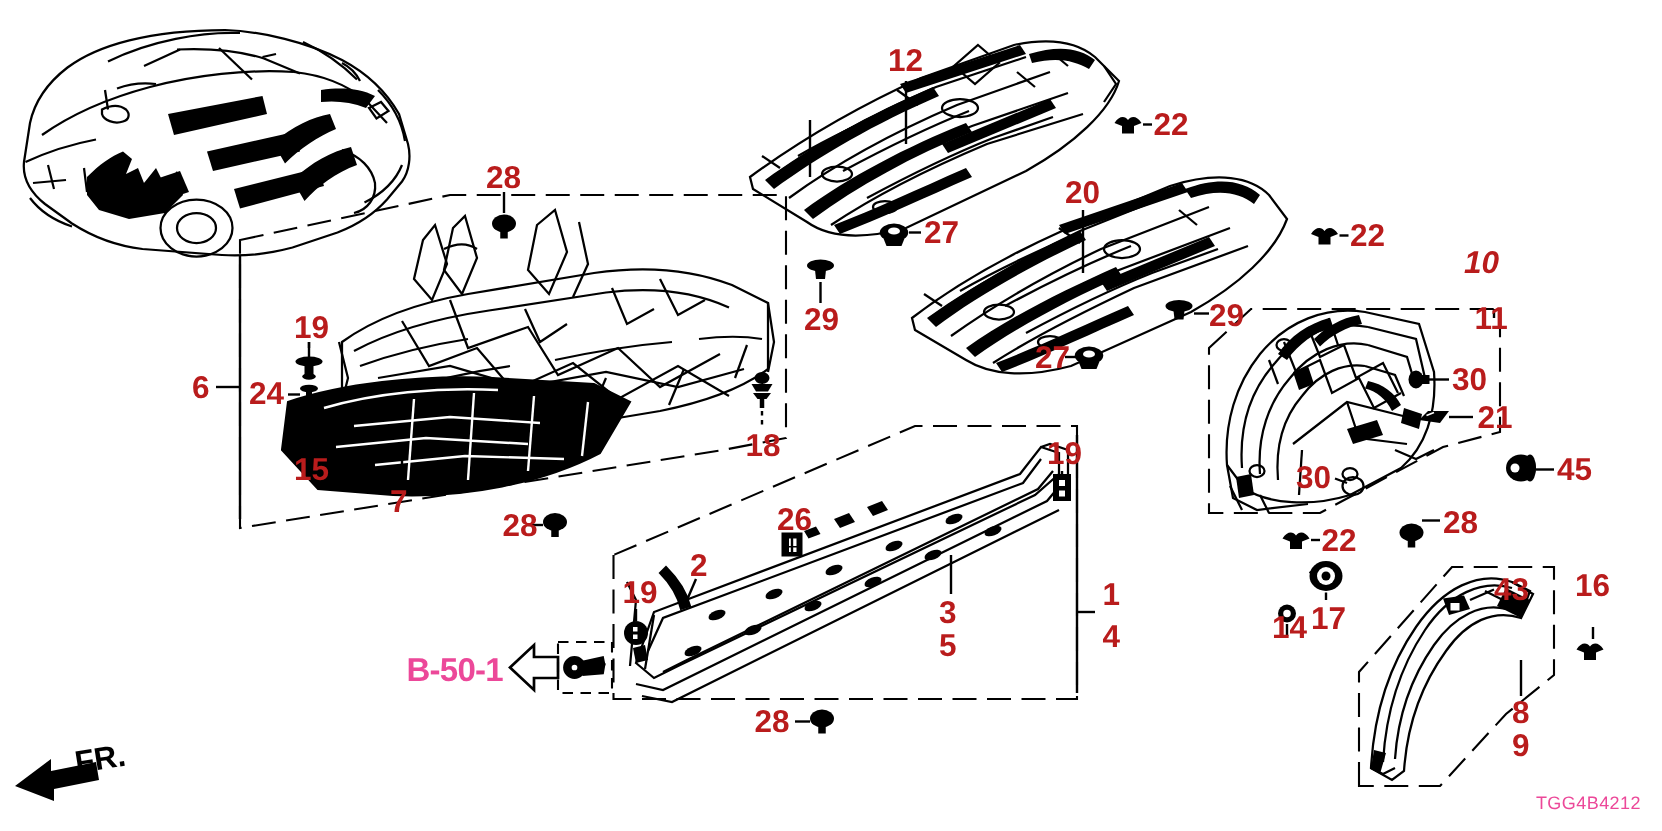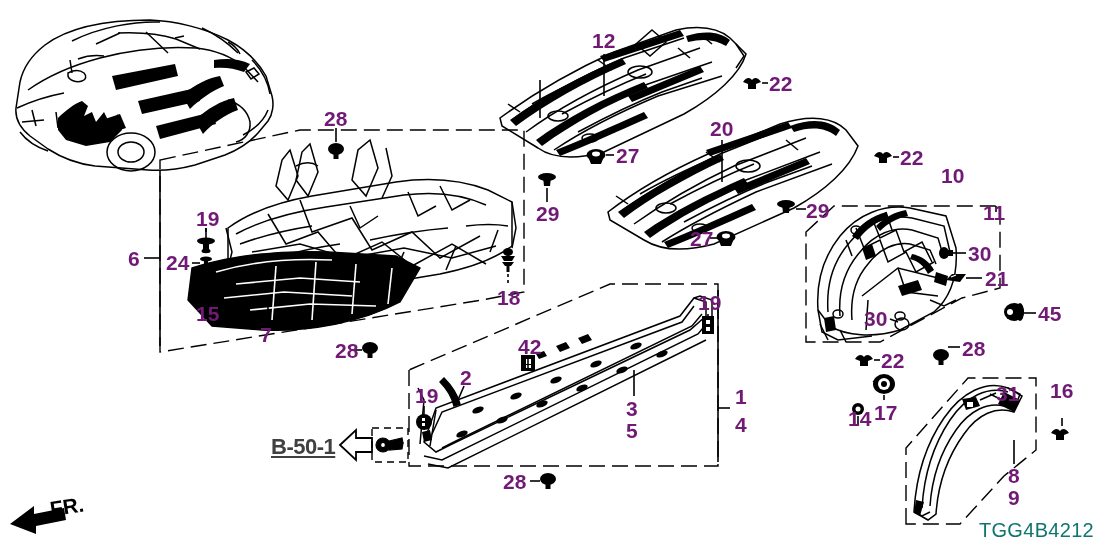--- a/index.html
+++ b/index.html
@@ -1,25 +1,25 @@
 <!DOCTYPE html>
 <html><head>
 <meta charset="utf-8">
 <title>Parts Diagram</title>
 <style>
   html,body{margin:0;padding:0;background:#ffffff;}
   body{font-family:"Liberation Sans",sans-serif;}
   #stage{position:relative;width:1108px;height:554px;background:#fff;overflow:hidden;}
-  .lbl{position:absolute;color:#701a75;font-family:"Liberation Sans",sans-serif;
+  .lbl{position:absolute;color:#b91c1c;font-family:"Liberation Sans",sans-serif;
        font-size:21px;font-weight:700;letter-spacing:0px;line-height:1;white-space:nowrap;}
   .diagram-svg{position:absolute;left:0;top:0;width:1108px;height:554px;}
-  .partno{position:absolute;right:14px;bottom:12px;font-size:20px;font-weight:400;
-          letter-spacing:.3px;color:#0f766e;font-family:"Liberation Sans",sans-serif;}
+  .partno{position:absolute;right:14px;bottom:12px;font-size:12px;font-weight:400;
+          letter-spacing:.3px;color:#ec4899;font-family:"Liberation Sans",sans-serif;}
   .b501{position:absolute;font-size:22px;font-weight:700;font-family:"Liberation Sans",sans-serif;
-        color:#404040;letter-spacing:-.5px;text-decoration:underline;}
+        color:#ec4899;letter-spacing:-.5px;}
   .frtxt{position:absolute;font-size:21px;font-weight:700;color:#000;
          font-family:"Liberation Sans",sans-serif;transform:rotate(-9deg);}
 </style>
 </head>
 <body>
 
 <div id="stage">
 
   <svg class="diagram-svg" viewBox="0 0 1108 554">
     <defs>
@@ -494,50 +494,50 @@
 
   <div class="lbl" style="left:735px;top:386px;">1</div>
   <div class="lbl" style="left:460px;top:367px;">2</div>
   <div class="lbl" style="left:626px;top:398px;">3</div>
   <div class="lbl" style="left:735px;top:414px;">4</div>
   <div class="lbl" style="left:626px;top:420px;">5</div>
   <div class="lbl" style="left:128px;top:248px;">6</div>
   <div class="lbl" style="left:260px;top:324px;">7</div>
   <div class="lbl" style="left:1008px;top:465px;">8</div>
   <div class="lbl" style="left:1008px;top:487px;">9</div>
-  <div class="lbl" style="left:941px;top:165px;">10</div>
+  <div class="lbl" style="left:976px;top:165px;font-style:italic;">10</div>
   <div class="lbl" style="left:983px;top:202px;">11</div>
   <div class="lbl" style="left:592px;top:30px;">12</div>
   <div class="lbl" style="left:710px;top:118px;">20</div>
   <div class="lbl" style="left:848px;top:408px;">14</div>
   <div class="lbl" style="left:196px;top:303px;">15</div>
   <div class="lbl" style="left:1050px;top:380px;">16</div>
   <div class="lbl" style="left:874px;top:402px;">17</div>
   <div class="lbl" style="left:497px;top:287px;">18</div>
   <div class="lbl" style="left:698px;top:292px;">19</div>
   <div class="lbl" style="left:415px;top:385px;">19</div>
   <div class="lbl" style="left:968px;top:243px;">30</div>
   <div class="lbl" style="left:985px;top:268px;">21</div>
   <div class="lbl" style="left:769px;top:73px;">22</div>
   <div class="lbl" style="left:900px;top:147px;">22</div>
   <div class="lbl" style="left:881px;top:350px;">22</div>
   <div class="lbl" style="left:196px;top:208px;">19</div>
   <div class="lbl" style="left:166px;top:252px;">24</div>
   <div class="lbl" style="left:1038px;top:303px;">45</div>
-  <div class="lbl" style="left:518px;top:336px;">42</div>
+  <div class="lbl" style="left:518px;top:336px;">26</div>
   <div class="lbl" style="left:616px;top:145px;">27</div>
   <div class="lbl" style="left:690px;top:228px;">27</div>
   <div class="lbl" style="left:324px;top:108px;">28</div>
   <div class="lbl" style="left:335px;top:340px;">28</div>
   <div class="lbl" style="left:503px;top:471px;">28</div>
   <div class="lbl" style="left:962px;top:338px;">28</div>
   <div class="lbl" style="left:536px;top:203px;">29</div>
   <div class="lbl" style="left:806px;top:200px;">29</div>
   <div class="lbl" style="left:864px;top:308px;">30</div>
-  <div class="lbl" style="left:996px;top:383px;">31</div>
+  <div class="lbl" style="left:996px;top:383px;">43</div>
 
   <div class="b501" style="left:271px;top:434px;">B-50-1</div>
 
   <div class="frtxt" style="left:50px;top:495px;">FR.</div>
   <svg style="position:absolute;left:8px;top:498px;width:60px;height:42px;" viewBox="0 0 60 42">
     <path d="M2,26 L26,8 L26,16 L56,10 L58,22 L28,28 L28,36 Z" fill="#000"></path>
   </svg>
 
   <div class="partno">TGG4B4212</div>
 </div>

